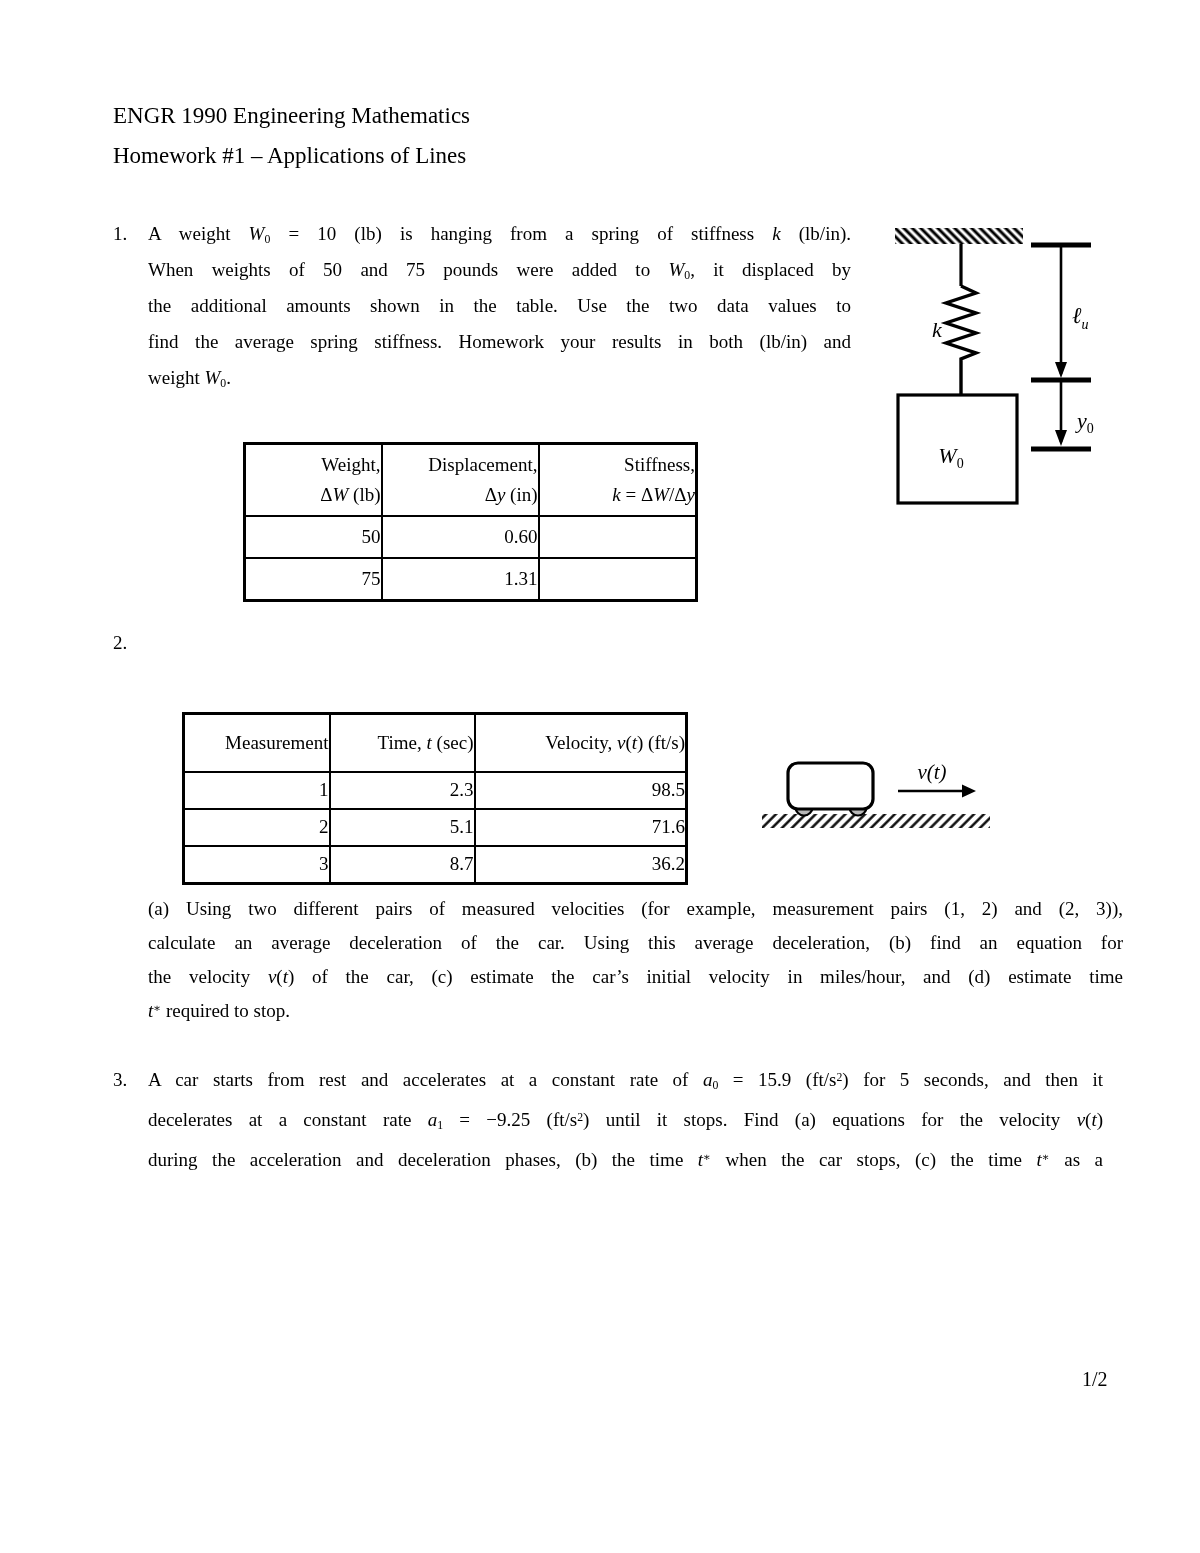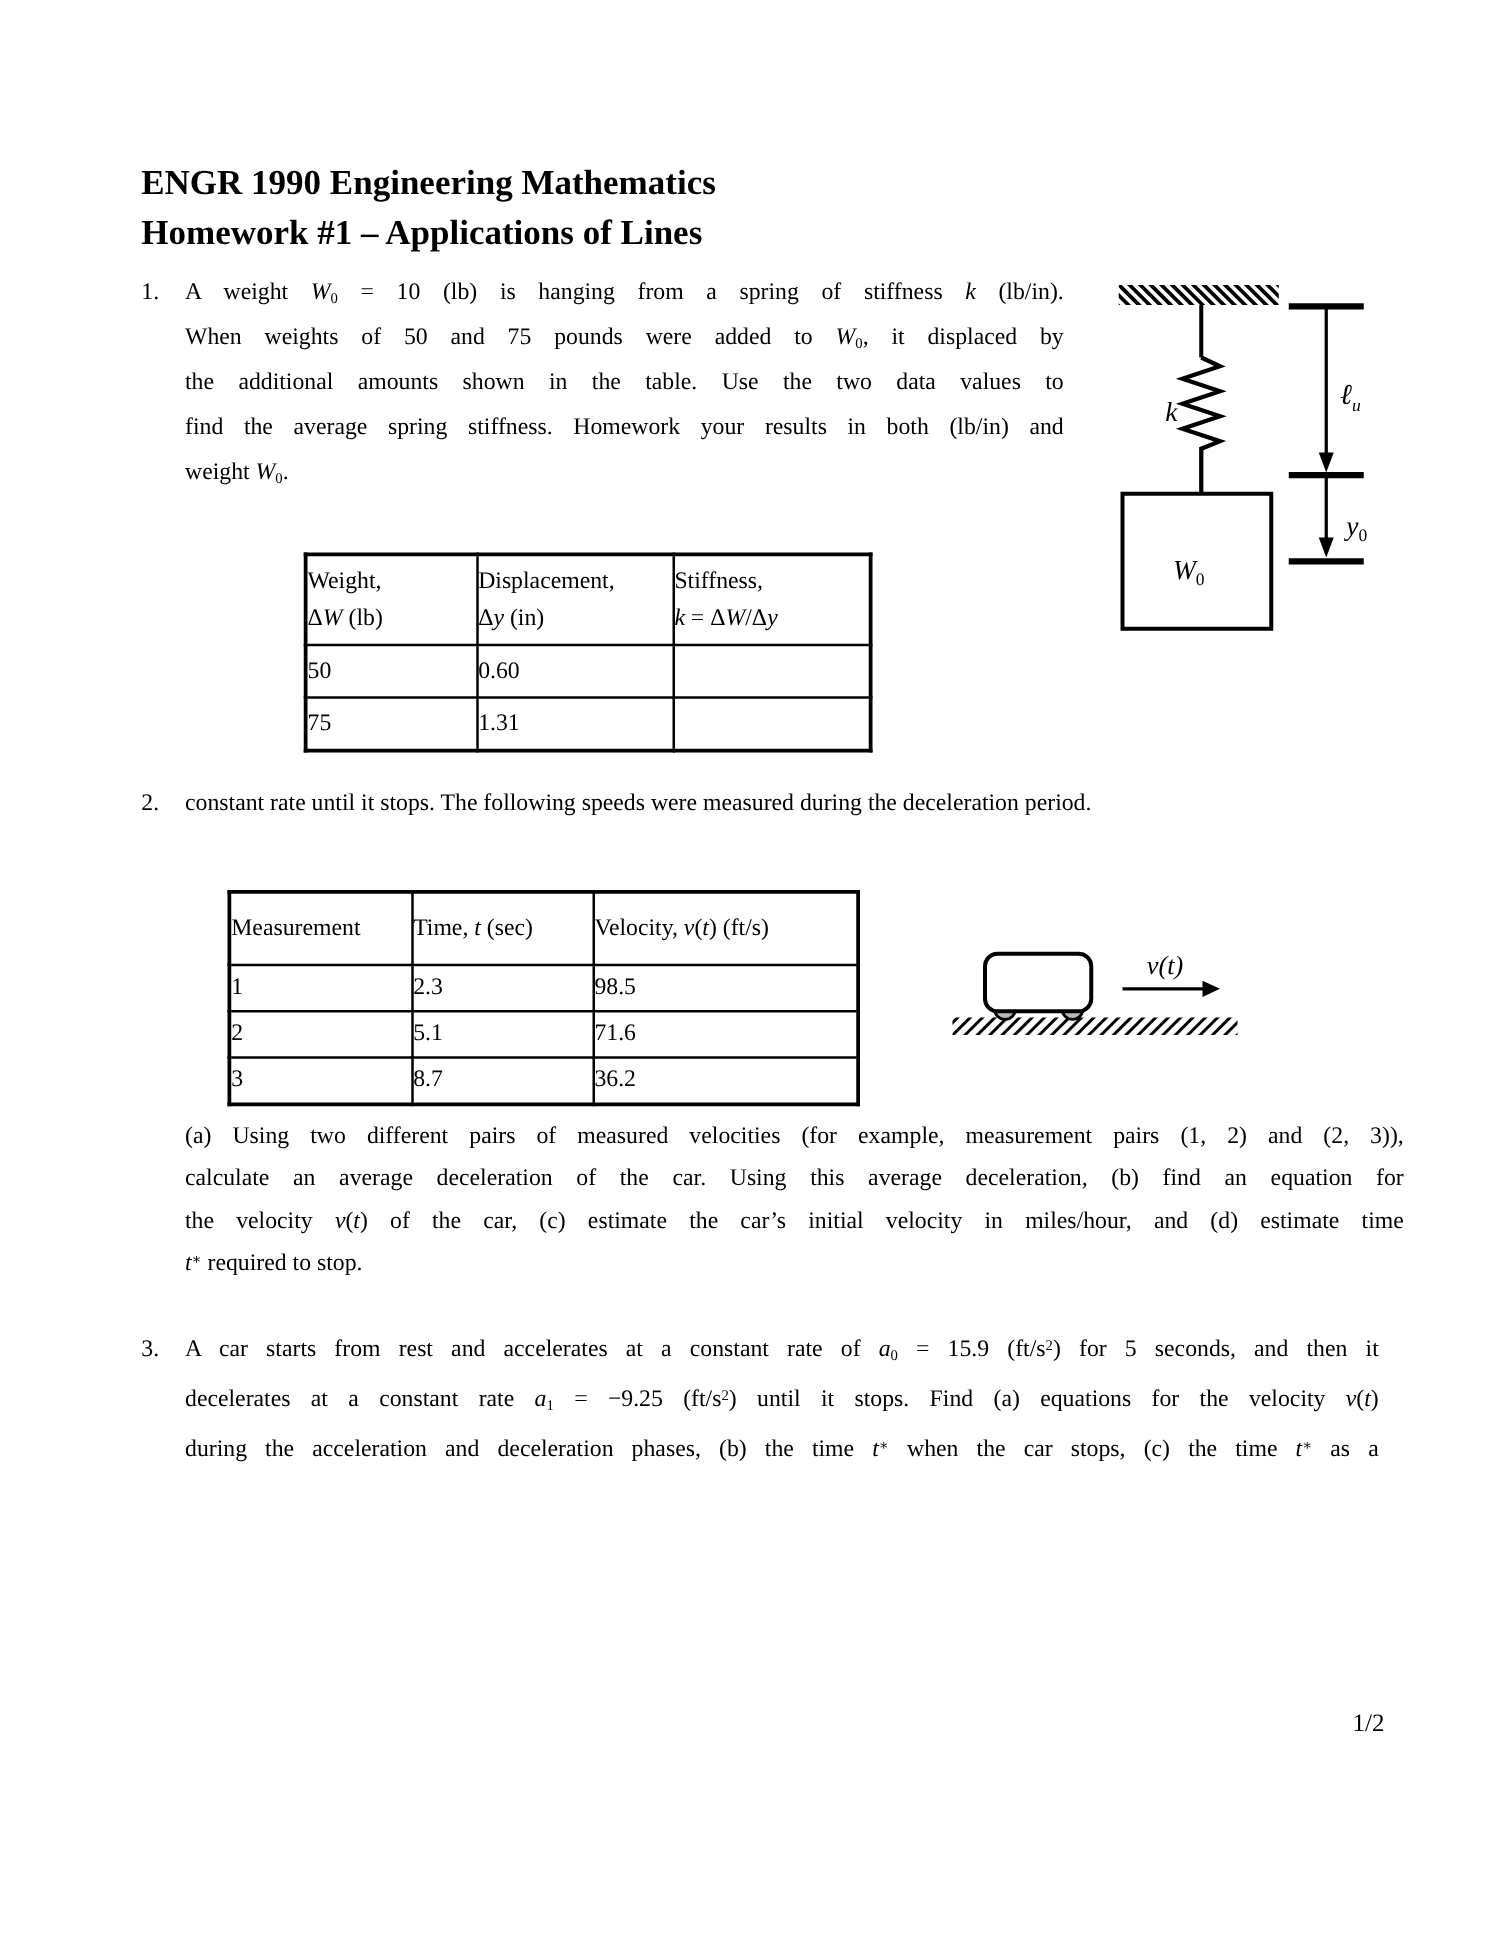--- a/index.html
+++ b/index.html
@@ -3,21 +3,21 @@
 <meta charset="utf-8">
 <style>
   html,body{margin:0;padding:0;background:#e8e8e8;}
   .page{
     position:relative;width:1200px;height:1553px;margin:0 auto;
     background:#ffffff;color:#000;
     font-family:"Liberation Serif","DejaVu Serif","DejaVu Sans",serif;
     overflow:hidden;
   }
   .abs{position:absolute;}
-  .title{left:113px;font-size:28px;font-weight:bold;line-height:27px;white-space:nowrap;margin-top:31px;}
+  .title{left:113px;font-size:23px;font-weight:normal;line-height:27px;white-space:nowrap;}
   #title1{top:102px;}
   #title2{top:142px;}
 
   .pnum{left:113px;font-size:19px;}
   .para{font-size:19px;}
   .jline{text-align:justify;text-align-last:justify;}
   .jline.last{text-align:justify;text-align-last:left;}
 
   #p1num{top:216px;line-height:36px;}
   #p1text{left:148px;top:216px;width:703px;line-height:36px;}
@@ -26,21 +26,21 @@
   #p2subs{left:148px;top:892px;width:975px;line-height:34px;}
   #p3num{top:1060px;line-height:40px;}
   #p3text{left:148px;top:1060px;width:955px;line-height:40px;}
 
   sub{font-size:62%;line-height:0;vertical-align:baseline;position:relative;top:0.28em;}
   sup{font-size:62%;line-height:0;vertical-align:baseline;position:relative;top:-0.45em;}
   i{font-style:italic;}
 
   table.doc-table{border-collapse:collapse;position:absolute;background:#fff;border:3px solid #000;table-layout:fixed;}
   table.doc-table th,table.doc-table td{
-    border:2.4px solid #000;font-weight:normal;text-align:left;vertical-align:middle;
+    border:2.4px solid #000;font-weight:normal;text-align:right;vertical-align:middle;
     font-size:19px;padding:0;line-height:1.6;
   }
   #table1{left:243px;top:442px;}
   #table1 th{height:70px;}
   #table1 td{height:40px;}
   #table2{left:182px;top:712px;}
   #table2 th{height:56px;font-family:Liberation Serif, serif;}
   #table2 td{height:35px;}
 
   #springSvg{left:885px;top:222px;}
@@ -116,21 +116,20 @@
     <g>
       <line x1="176" y1="160" x2="176" y2="220" stroke="#000" stroke-width="2.6"></line>
       <polygon points="170,208 182,208 176,224" fill="#000"></polygon>
       <line x1="146" y1="227" x2="206" y2="227" stroke="#000" stroke-width="5"></line>
     </g>
     <text x="192" y="206" font-size="22"><tspan font-style="italic">y</tspan><tspan font-size="14" dy="5">0</tspan></text>
   </svg>
 
   <div class="abs pnum" id="p2num">2.</div>
   <div class="abs para" id="p2text">
-    <div class="jline last">constant rate until it stops. The following speeds were measured during the deceleration period.</div>
   </div>
 
   <table class="doc-table" id="table2">
     <colgroup>
         <col style="width:146px">
         <col style="width:145px">
         <col style="width:212px">
       </colgroup>
     <thead>
       <tr>

